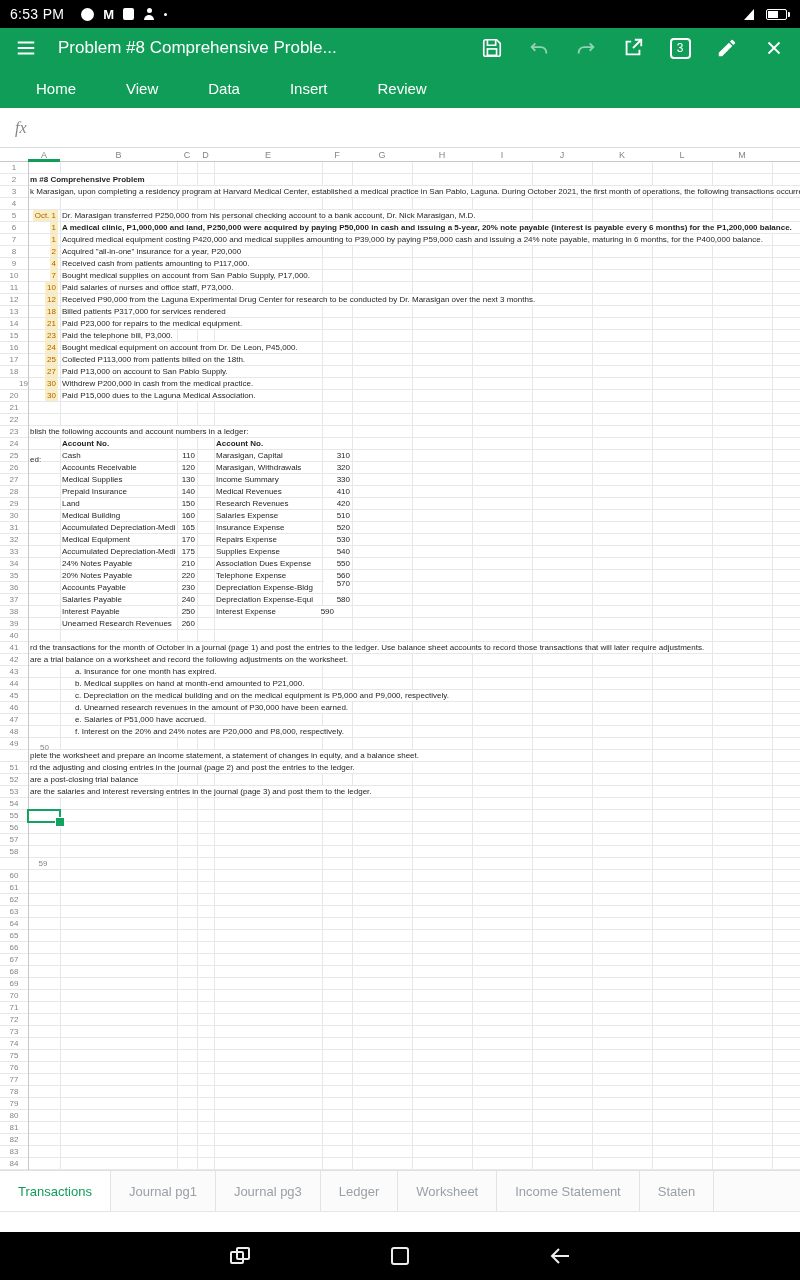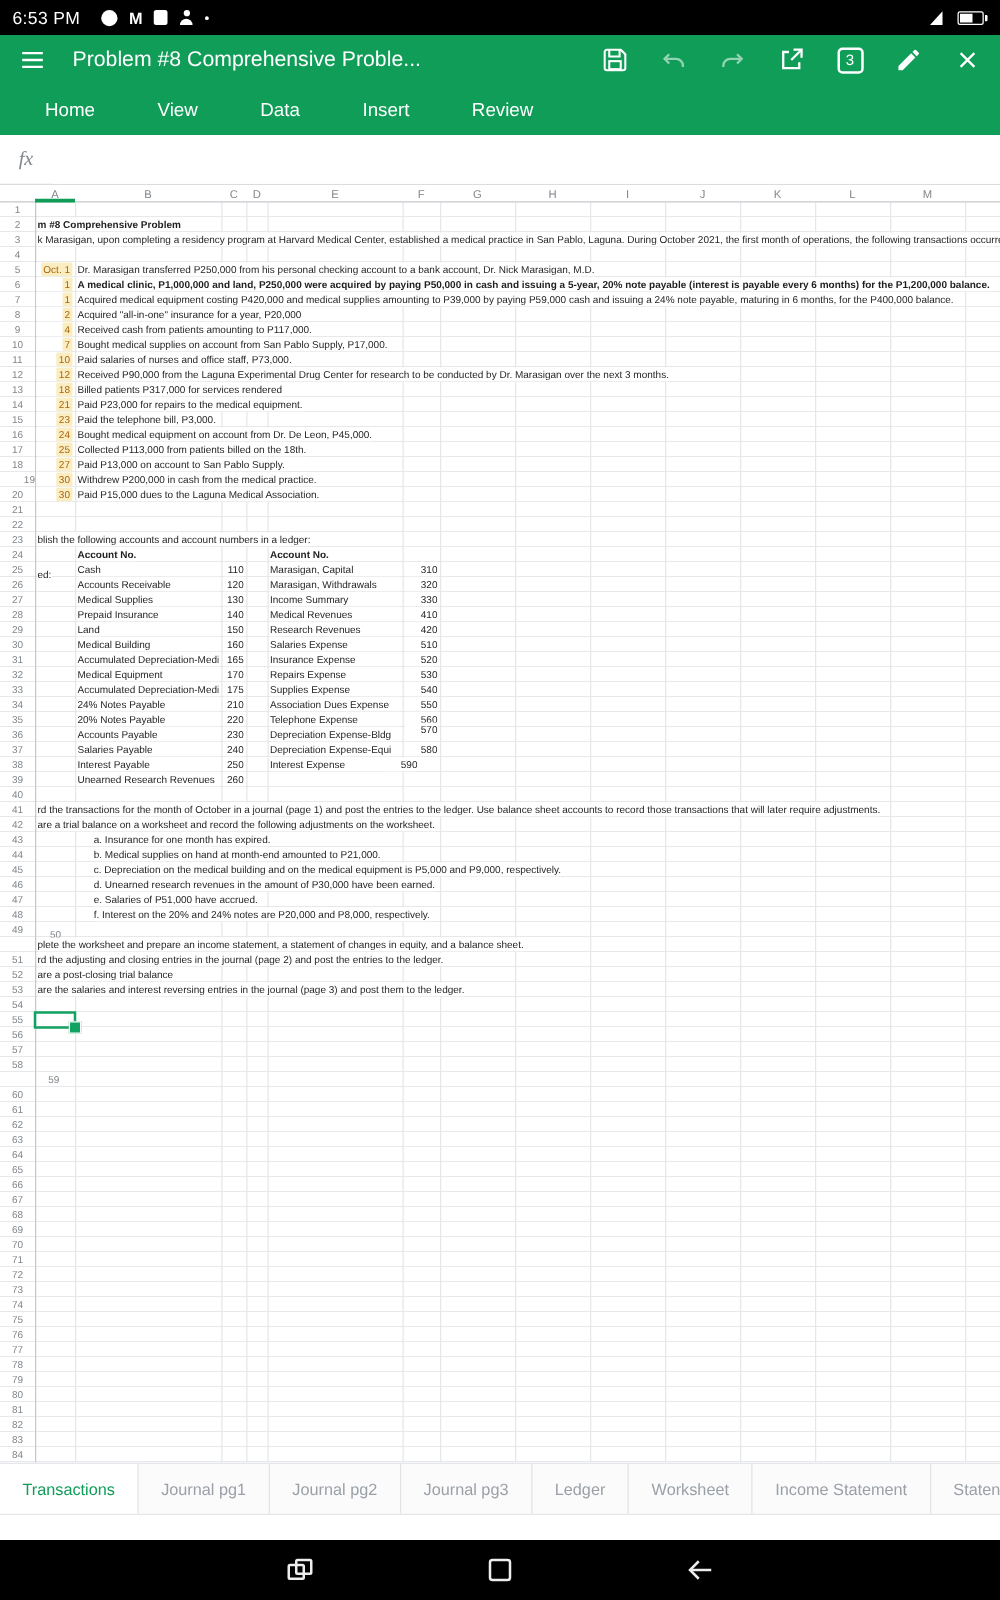--- a/index.html
+++ b/index.html
@@ -373,21 +373,20 @@
     <div class="vline" style="left: 532px;"></div>
     <div class="vline" style="left: 592px;"></div>
     <div class="vline" style="left: 652px;"></div>
     <div class="vline" style="left: 712px;"></div>
     <div class="vline" style="left: 772px;"></div>
   </div>
 
 <div class="tabbar">
     <div class="stab active">Transactions</div>
     <div class="stab">Journal pg1</div>
-    <div class="stab">Journal pg2</div>
     <div class="stab">Journal pg3</div>
     <div class="stab">Ledger</div>
     <div class="stab">Worksheet</div>
     <div class="stab">Income Statement</div>
     <div class="stab">Staten</div>
   </div>
 
 <div class="gap"></div>
 
 <div class="nav">

